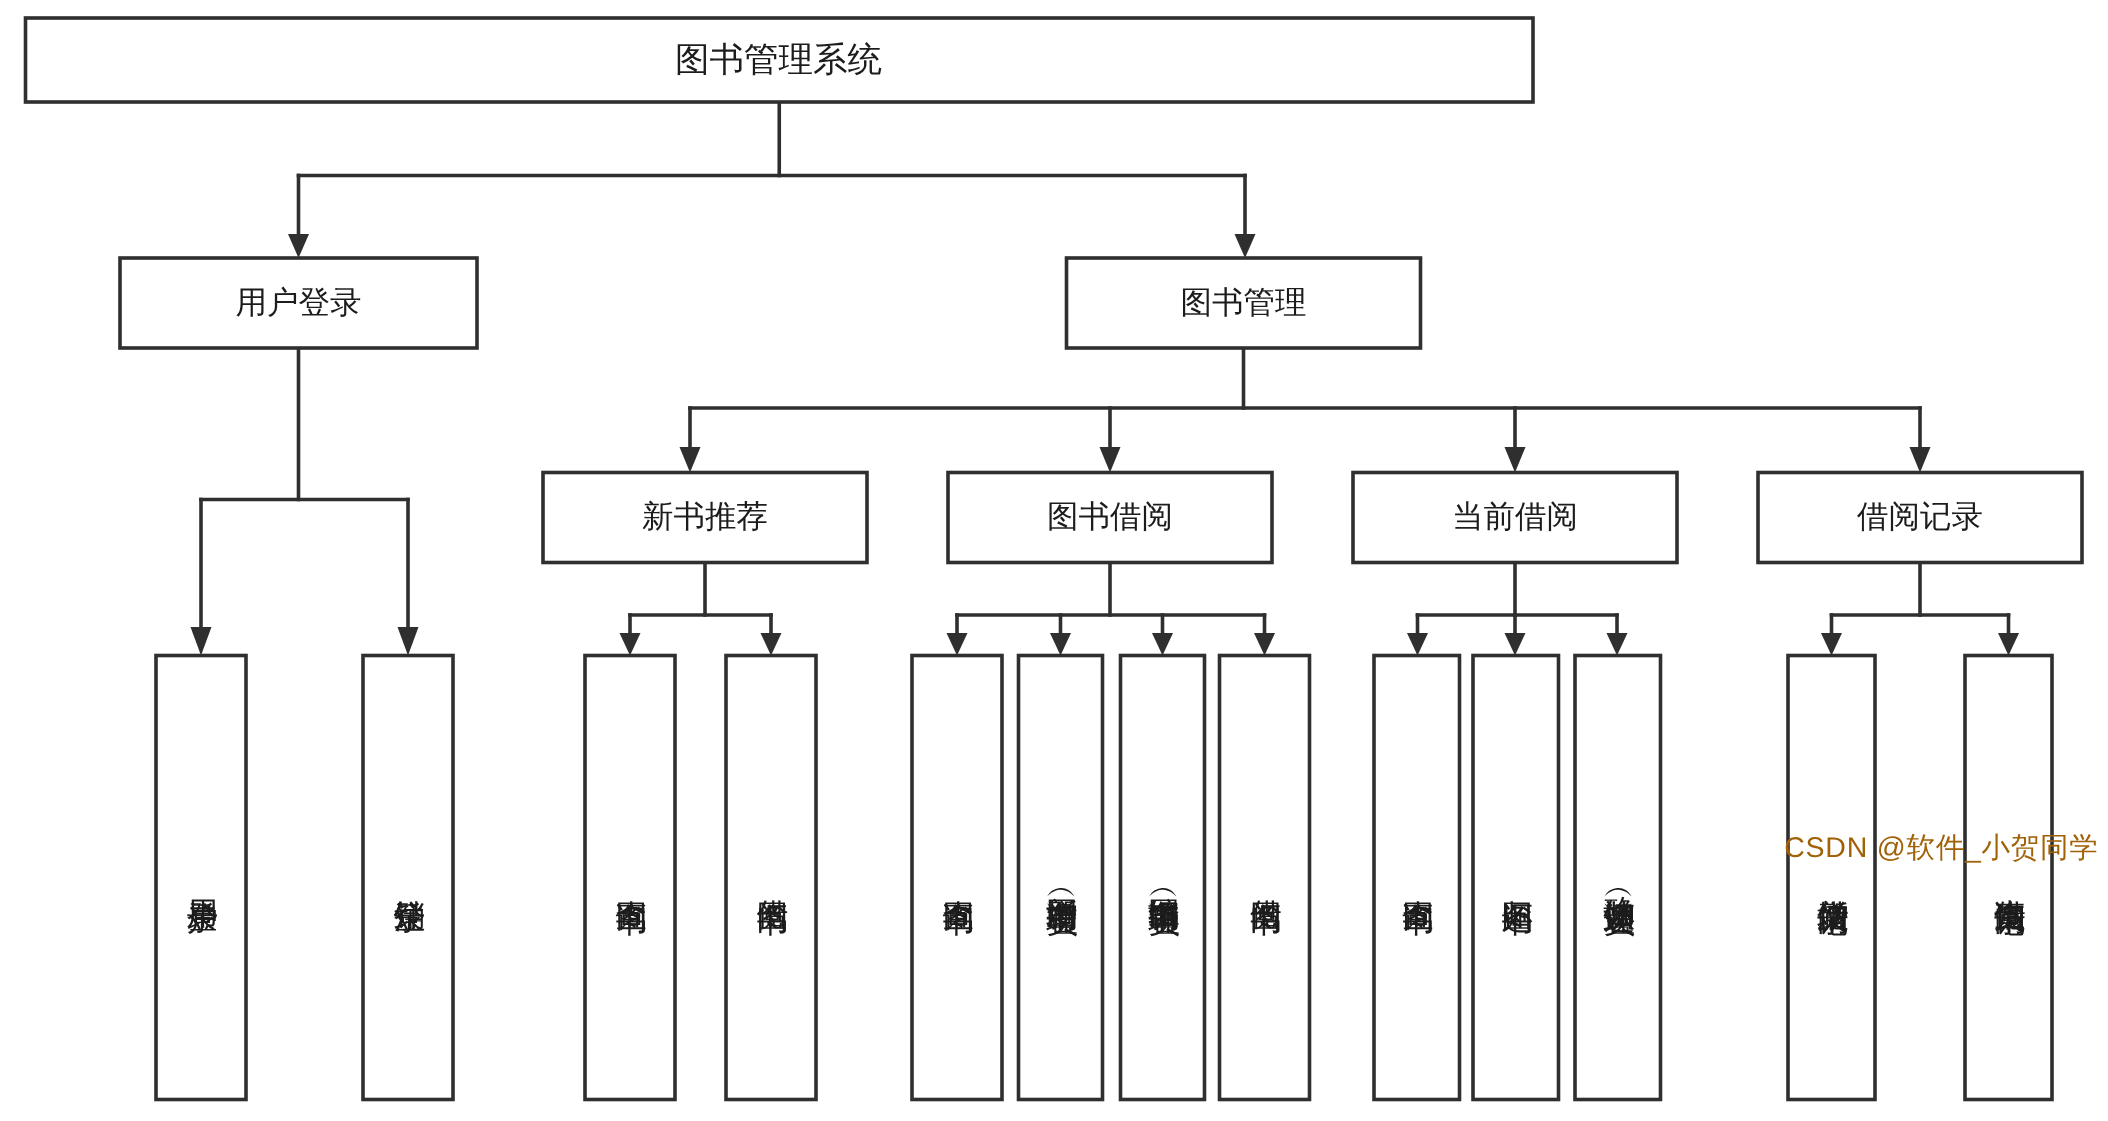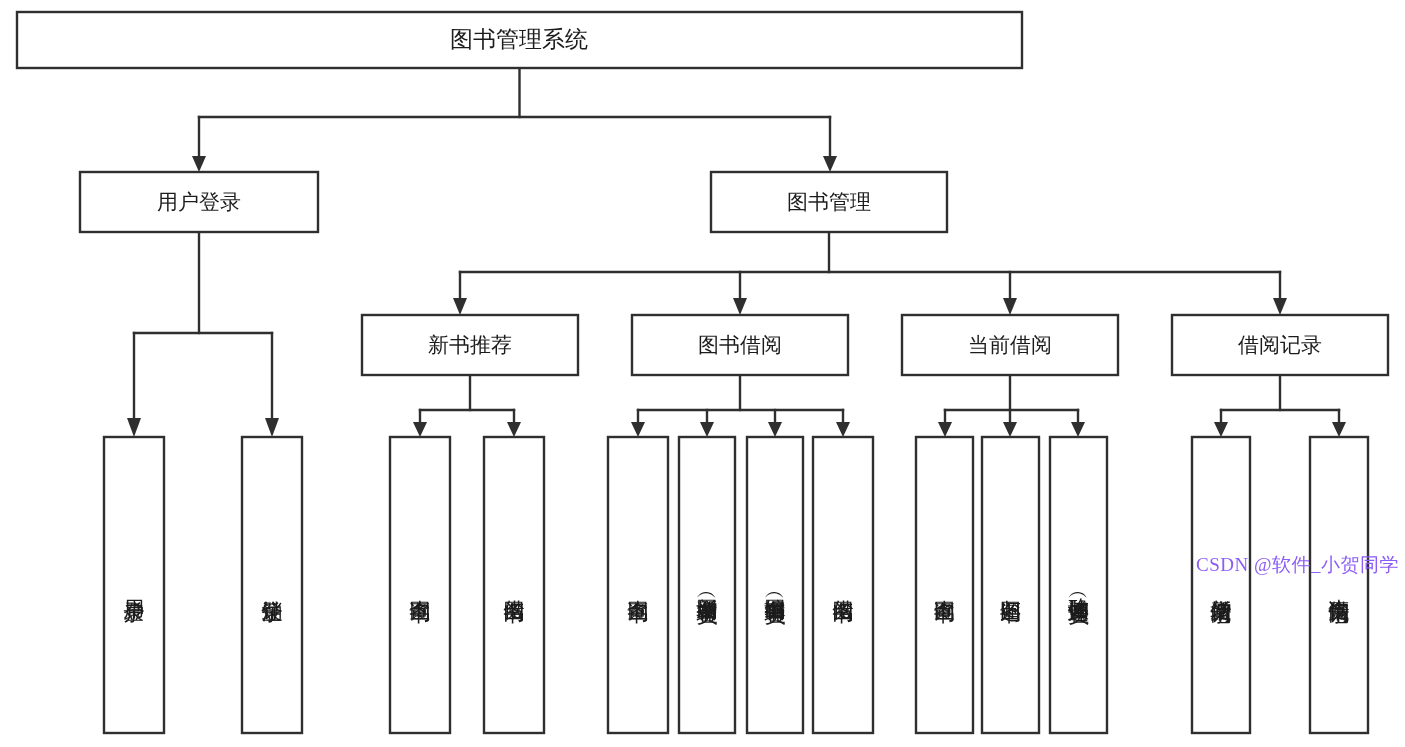--- a/index.html
+++ b/index.html
@@ -68,23 +68,23 @@
     align-items: center;
     justify-content: center;
     text-align: center;
     white-space: nowrap;
     pointer-events: none;
   }
   #watermark {
     position: absolute;
     right: 6px;
     bottom: 6px;
-    font-family: Liberation Serif, serif;
+    font-family: Liberation Sans, sans-serif;
     font-size: 19px;
-    color: #8b5cf6;
+    color: #a16207;
     letter-spacing: 0.5px;
     white-space: nowrap;
   }
 </style>
 </head>
 <body>
 
 <div id="diagram-root">
 
   <svg id="tree-svg" viewBox="0 0 1405 747">

